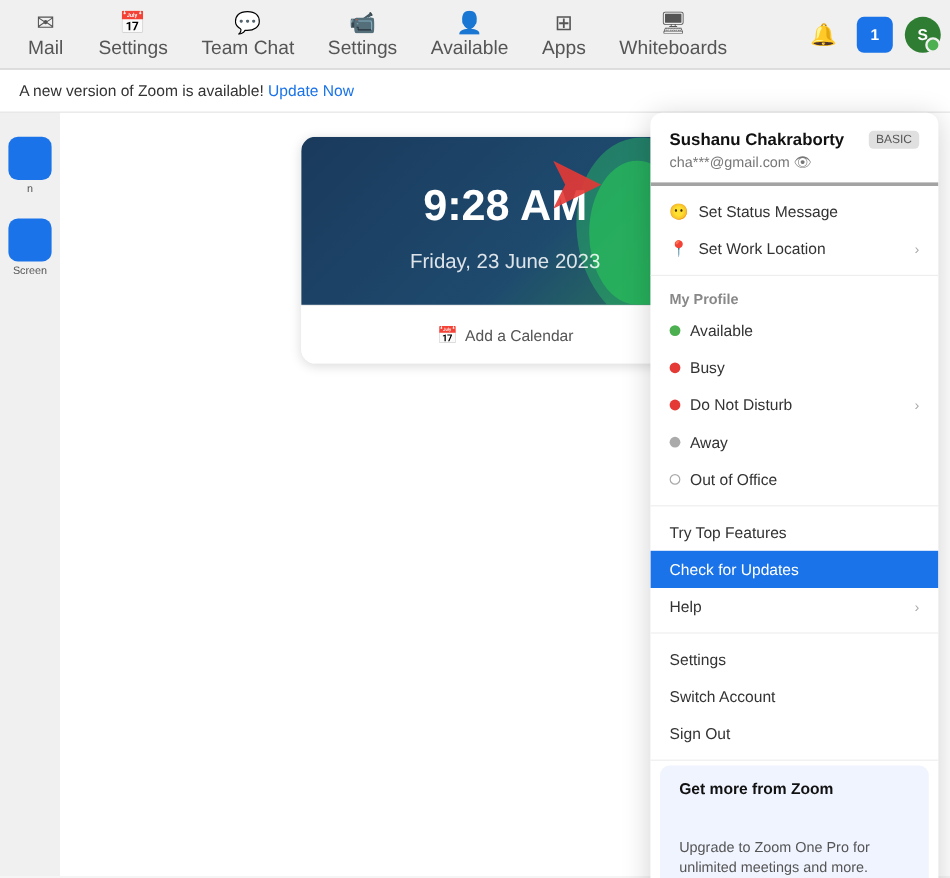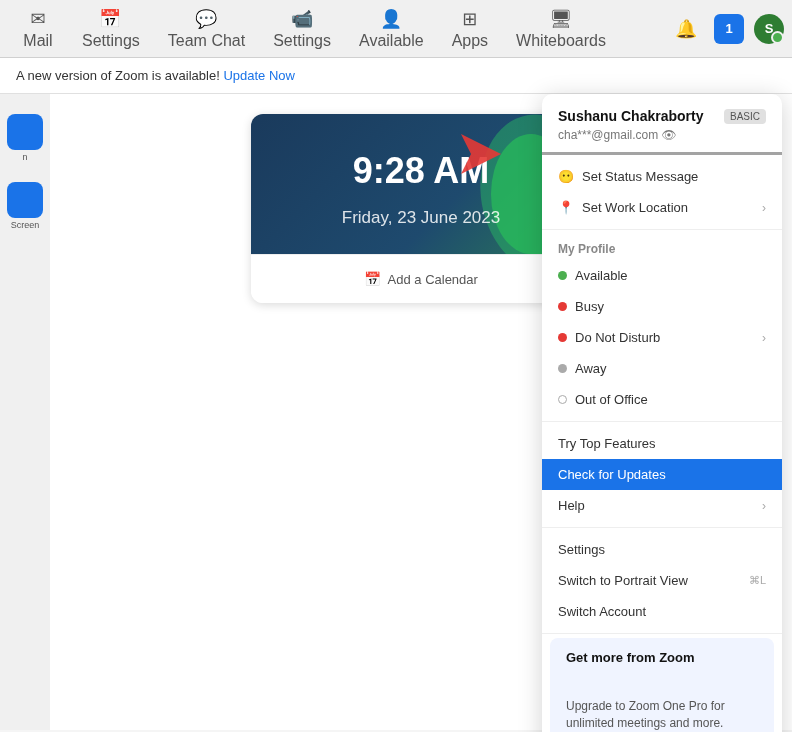--- a/index.html
+++ b/index.html
@@ -536,25 +536,24 @@
         </div>
         <span class="dropdown-chevron">›</span>
       </div>
     </div>
 
     <div class="dropdown-section">
       <div class="dropdown-item">
         <span>Settings</span>
       </div>
       <div class="dropdown-item">
-        <span>Switch to Portrait View</span>
-        <span class="keyboard-hint">⌘L</span>
-      </div>
-      <div class="dropdown-item">
         <span>Switch Account</span>
+      </div>
+      <div class="dropdown-item">
+        <span>Sign Out</span>
       </div>
     </div>
 
     <div class="dropdown-promo">
       <div class="dropdown-promo-title">Get more from Zoom</div>
       <div class="dropdown-promo-text">Upgrade to Zoom One Pro for unlimited meetings and more.</div>
 
     </div>
   </div>
 </div>

